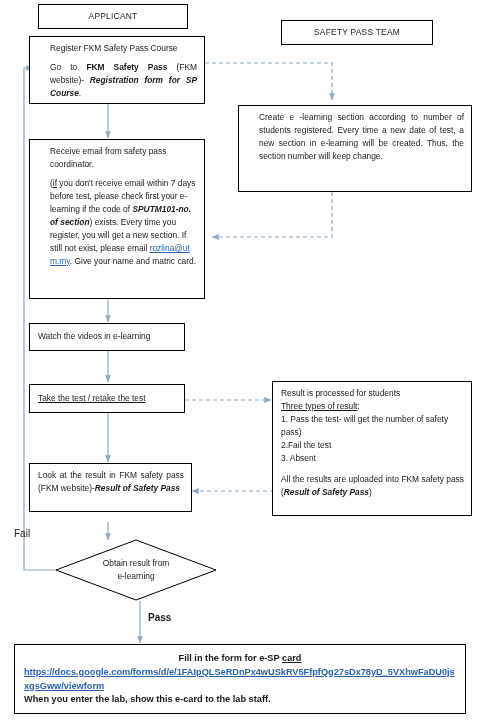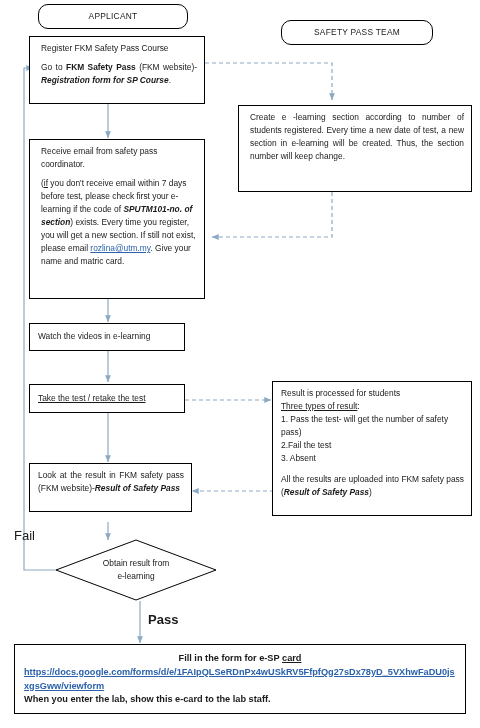--- a/index.html
+++ b/index.html
@@ -35,46 +35,45 @@
     line-height: 1.55;
     color: #1a1a1a;
   }
   .lane-header {
     display: flex;
     align-items: center;
     justify-content: center;
     font-size: 8.4px;
     letter-spacing: 0.25px;
     text-align: center;
-    border-radius: 10px;
   }
   .proc {
     padding: 5px 7px 5px 8px;
   }
   .proc p {
-    margin: 0 0 6px 3px;
+    margin: 0 0 6px 12px;
   }
   .proc p:last-child {
     margin-bottom: 0;
   }
   .just {
     text-align: justify;
     text-align-last: left;
   }
   .b { font-weight: bold; }
   .bi { font-weight: bold; font-style: italic; }
   .u { text-decoration: underline; }
   .link {
     color: #2b62ab;
     text-decoration: underline;
     word-break: break-all;
   }
   .label {
     position: absolute;
-    font-size: 13px;
+    font-size: 10px;
     color: #1a1a1a;
   }
   .label.bold { font-weight: bold; }
   .diamond-label {
     position: absolute;
     text-align: center;
     font-size: 8.4px;
     line-height: 1.5;
     color: #1a1a1a;
   }

